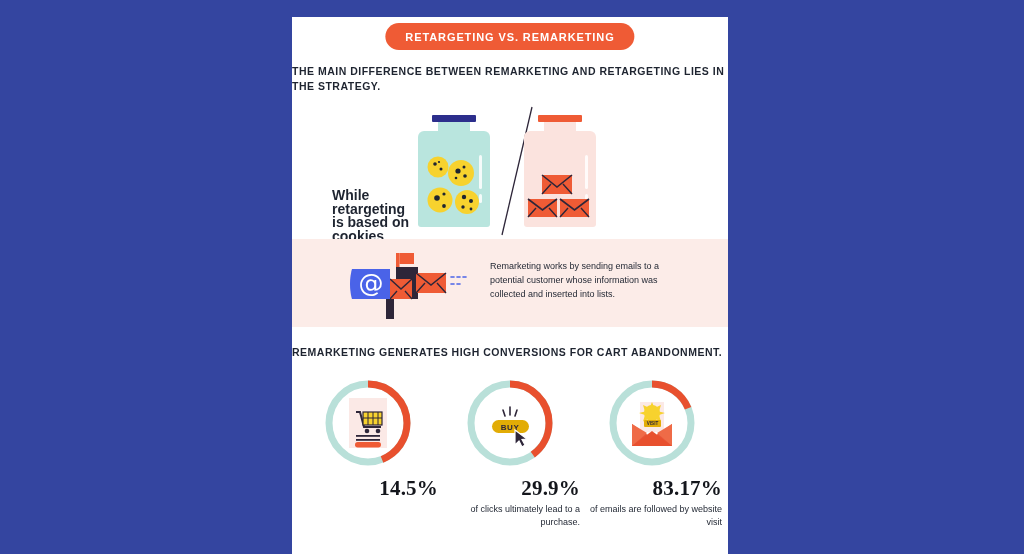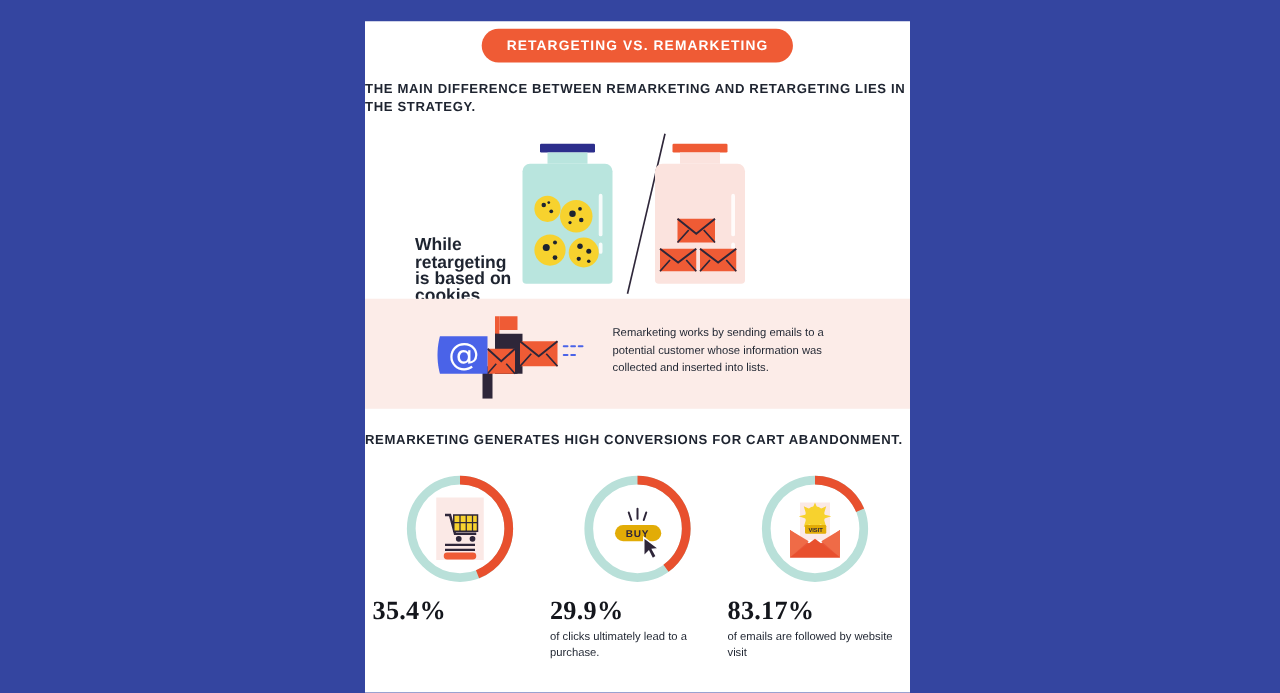--- a/index.html
+++ b/index.html
@@ -157,21 +157,21 @@
 
   
   #stats {
     position: absolute;
     left: 0; top: 360px;
     width: 436px; height: 180px;
   }
   .stat {
     position: absolute;
     width: 140px;
-    text-align: left;
+    text-align: right;
   }
   #stat-0 { left: 6px;   }
   #stat-1 { left: 148px; }
   #stat-2 { left: 290px; }
 
   .donut {
     position: relative;
     width: 92px; height: 92px;
     margin: 0 auto 6px auto;
   }
@@ -338,21 +338,21 @@
             <line x1="24" y1="24" x2="43" y2="24" stroke="#2E2639" stroke-width="1"></line>
             <circle cx="28" cy="37" r="2.3" fill="#2E2639"></circle>
             <circle cx="39" cy="37" r="2.3" fill="#2E2639"></circle>
 
             <rect x="17" y="41" width="24" height="1.8" fill="#2E2639"></rect>
             <rect x="17" y="45" width="24" height="1.8" fill="#2E2639"></rect>
 
             <rect x="16" y="48" width="26" height="5.5" rx="2.7" fill="#EF5B35"></rect>
           </svg>
         </div>
-        <div class="stat-value">35.4%</div>
+        <div class="stat-value">14.5%</div>
       </div>
 
       <div class="stat" id="stat-1">
         <div class="donut">
           <svg width="92" height="92" viewBox="0 0 92 92">
             <circle cx="46" cy="46" r="39" fill="none" stroke="#B9E0D9" stroke-width="7"></circle>
             <circle cx="46" cy="46" r="39" fill="none" stroke="#E8502E" stroke-width="7" stroke-linecap="butt" stroke-dasharray="98 147" transform="rotate(-90 46 46)"></circle>
           </svg>
           <svg class="donut-art" viewBox="0 0 58 58">
 

